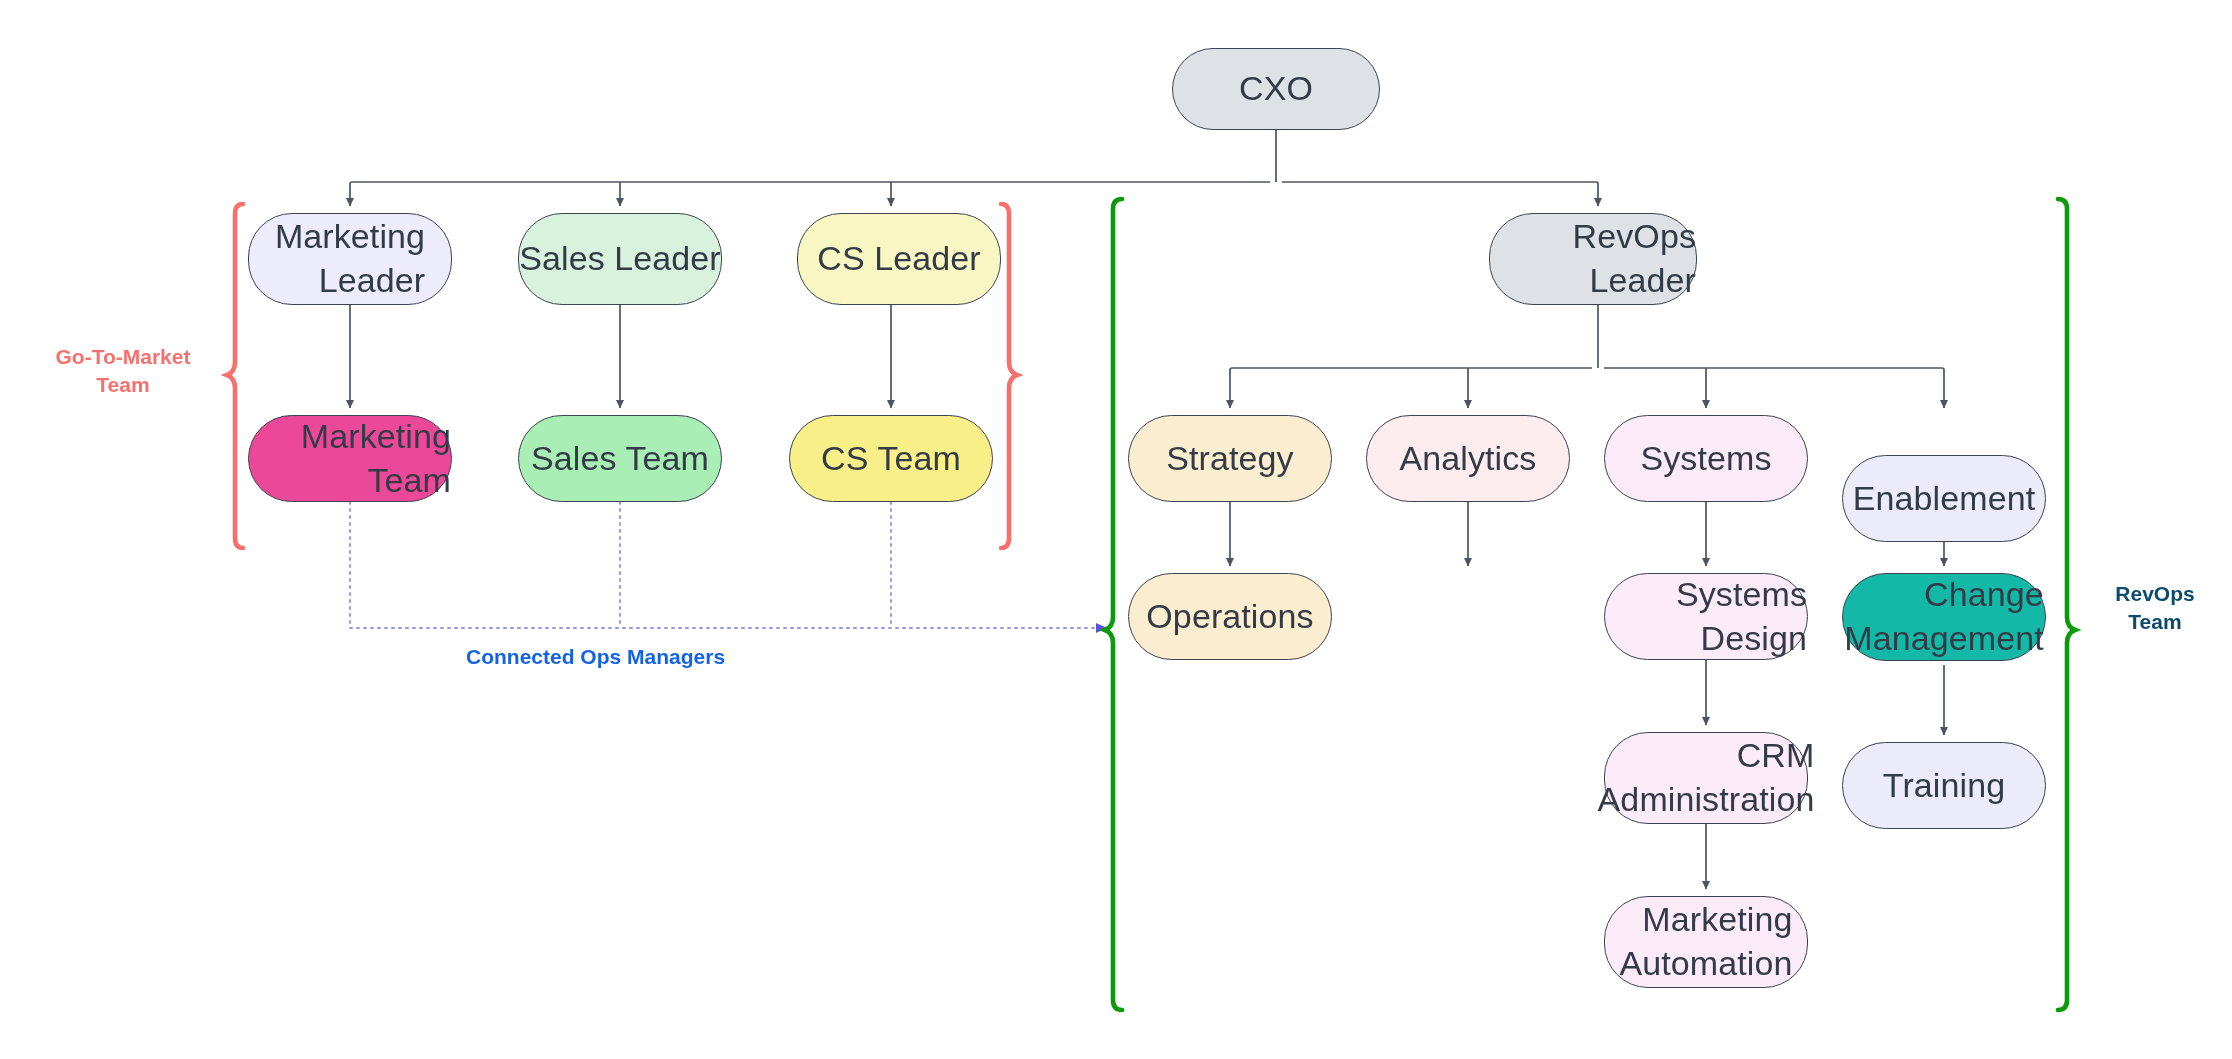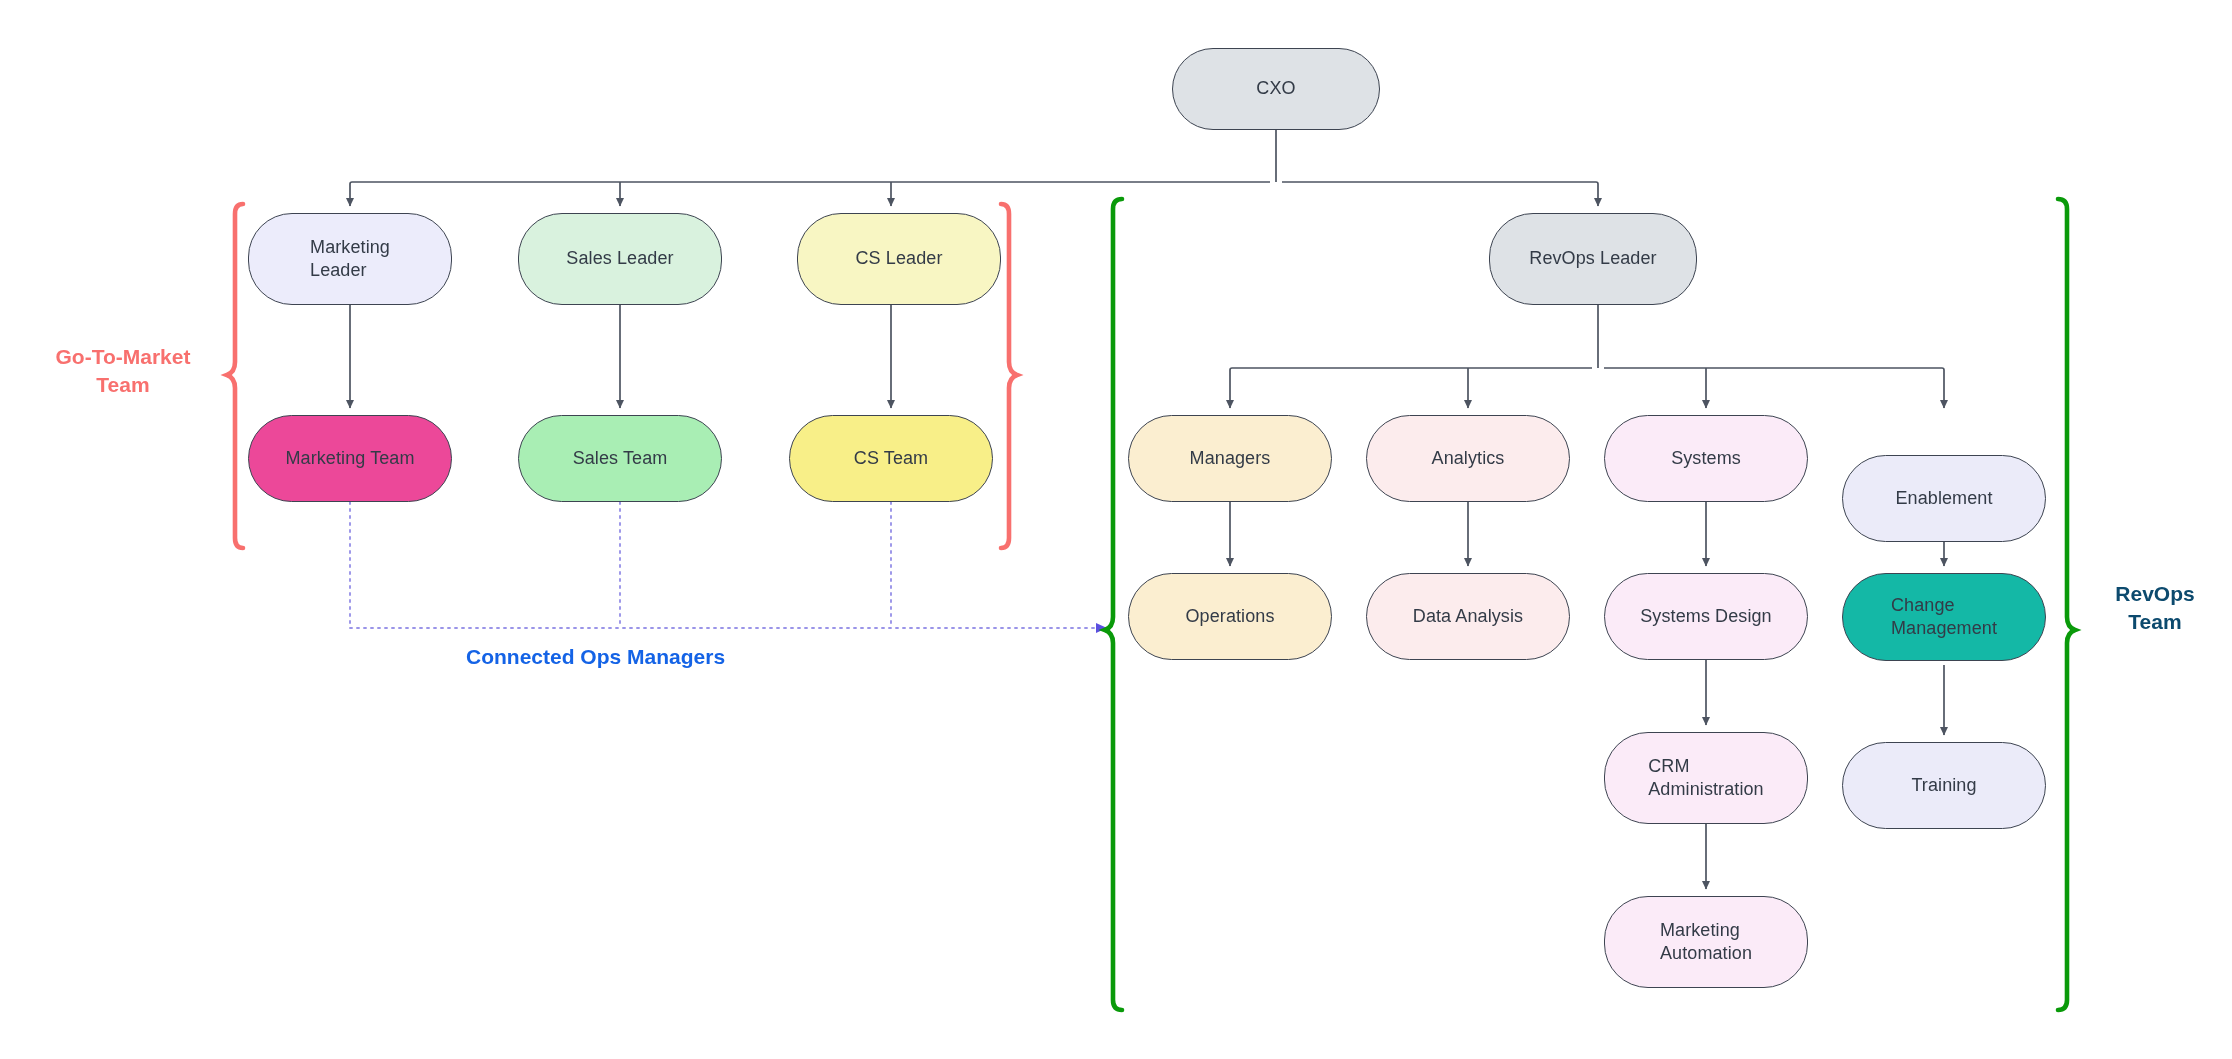--- a/index.html
+++ b/index.html
@@ -22,25 +22,25 @@
     width: 2232px;
     height: 1059px;
     pointer-events: none;
   }
   .node {
     position: absolute;
     box-sizing: border-box;
     display: flex;
     align-items: center;
     justify-content: center;
-    text-align: left;
+    text-align: right;
     border: 1.4px solid #3d4451;
     border-radius: 44px;
     color: #333b47;
-    font-size: 18px;
+    font-size: 34px;
     line-height: 1.28;
     letter-spacing: 0.1px;
     white-space: pre-line;
     z-index: 3;
   }
   .bracket-label {
     position: absolute;
     font-size: 21px;
     font-weight: bold;
     text-align: center;
@@ -137,31 +137,30 @@
   <div class="node" style="left:797px; top:213px; width:204px; height:92px; background:#f8f6c3;">CS Leader</div>
 
   <div class="node" style="left:1489px; top:213px; width:208px; height:92px; background:#dee2e6;">RevOps Leader</div>
 
   <div class="node" style="left:248px; top:415px; width:204px; height:87px; background:#ec4899;">Marketing Team</div>
 
   <div class="node" style="left:518px; top:415px; width:204px; height:87px; background:#a9eeb4;">Sales Team</div>
 
   <div class="node" style="left:789px; top:415px; width:204px; height:87px; background:#f8ef88;">CS Team</div>
 
-  <div class="node" style="left:1128px; top:415px; width:204px; height:87px; background:#fbeed0;">Managers</div>
+  <div class="node" style="left:1128px; top:415px; width:204px; height:87px; background:#fbeed0;">Strategy</div>
 
   <div class="node" style="left:1366px; top:415px; width:204px; height:87px; background:#fceced;">Analytics</div>
 
   <div class="node" style="left:1604px; top:415px; width:204px; height:87px; background:#fbebf8;">Systems</div>
 
   <div class="node" style="left:1842px; top:415px; width:204px; height:87px; background:#ebebf9;margin-top:40px;">Enablement</div>
 
   <div class="node" style="left:1128px; top:573px; width:204px; height:87px; background:#fbeed0;">Operations</div>
 
-  <div class="node" style="left:1366px; top:573px; width:204px; height:87px; background:#fceced;">Data Analysis</div>
 
   <div class="node" style="left:1604px; top:573px; width:204px; height:87px; background:#fbebf8;">Systems Design</div>
 
   <div class="node" style="left:1842px; top:573px; width:204px; height:88px; background:#14b8a6;">Change
 Management</div>
 
   <div class="node" style="left:1604px; top:732px; width:204px; height:92px; background:#fbebf8;">CRM
 Administration</div>
 
   <div class="node" style="left:1842px; top:742px; width:204px; height:87px; background:#ebebf9;">Training</div>

